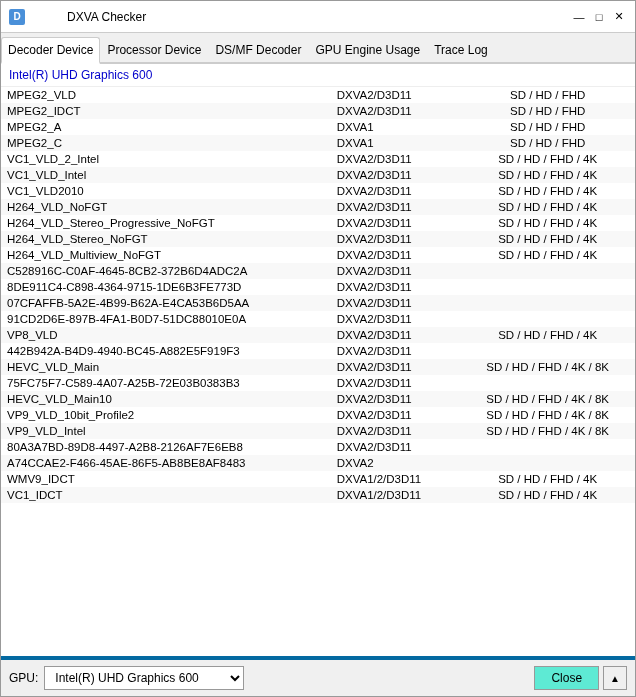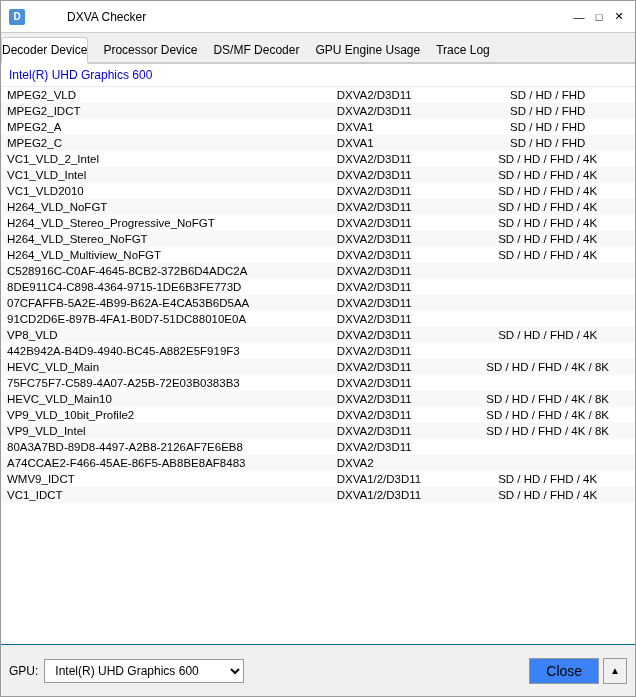--- a/index.html
+++ b/index.html
@@ -69,26 +69,26 @@
       color: #000;
     }
 
     .tab-bar {
       display: flex;
       background: #f0f0f0;
       border-bottom: 2px solid #ccc;
       padding-top: 4px;
     }
     .tab {
-      padding: 5px 0;
+      padding: 5px 6px;
       font-size: 12px;
       cursor: pointer;
       border: 1px solid transparent;
       border-bottom: none;
-      margin-right: 14px;
+      margin-right: 0;
       background: #f0f0f0;
       color: #000;
       border-radius: 3px 3px 0 0;
     }
     .tab.active {
       background: #fff;
       border-color: #ccc;
       border-bottom: 2px solid #fff;
       margin-bottom: -2px;
       z-index: 1;
@@ -131,22 +131,22 @@
     td:first-child { max-width: 300px; }
     td:nth-child(2) { text-align: left; min-width: 100px; }
     td:nth-child(3) { min-width: 120px; text-align: center; }
 
     .bottom-bar {
       display: flex;
       align-items: center;
       justify-content: space-between;
       padding: 6px 8px;
       background: #f0f0f0;
-      border-top: 1px solid #0369a1;
-      height: 52px;
+      border-top: 4px solid #0369a1;
+      height: 40px;
     }
     .gpu-select-area {
       display: flex;
       align-items: center;
       gap: 6px;
     }
     .gpu-label {
       font-size: 12px;
     }
     .gpu-select {
@@ -156,22 +156,22 @@
       background: white;
       min-width: 200px;
       cursor: pointer;
     }
     .close-btn-area {
       display: flex;
       gap: 4px;
     }
     .close-btn {
       padding: 4px 16px;
-      font-size: 14px;
-      background: #3b82f6;
+      font-size: 12px;
+      background: #5eead4;
       border: 1px solid #999;
       cursor: pointer;
     }
     .arrow-btn {
       padding: 4px 6px;
       font-size: 10px;
       background: #f0f0f0;
       border: 1px solid #999;
       cursor: pointer;
     }

